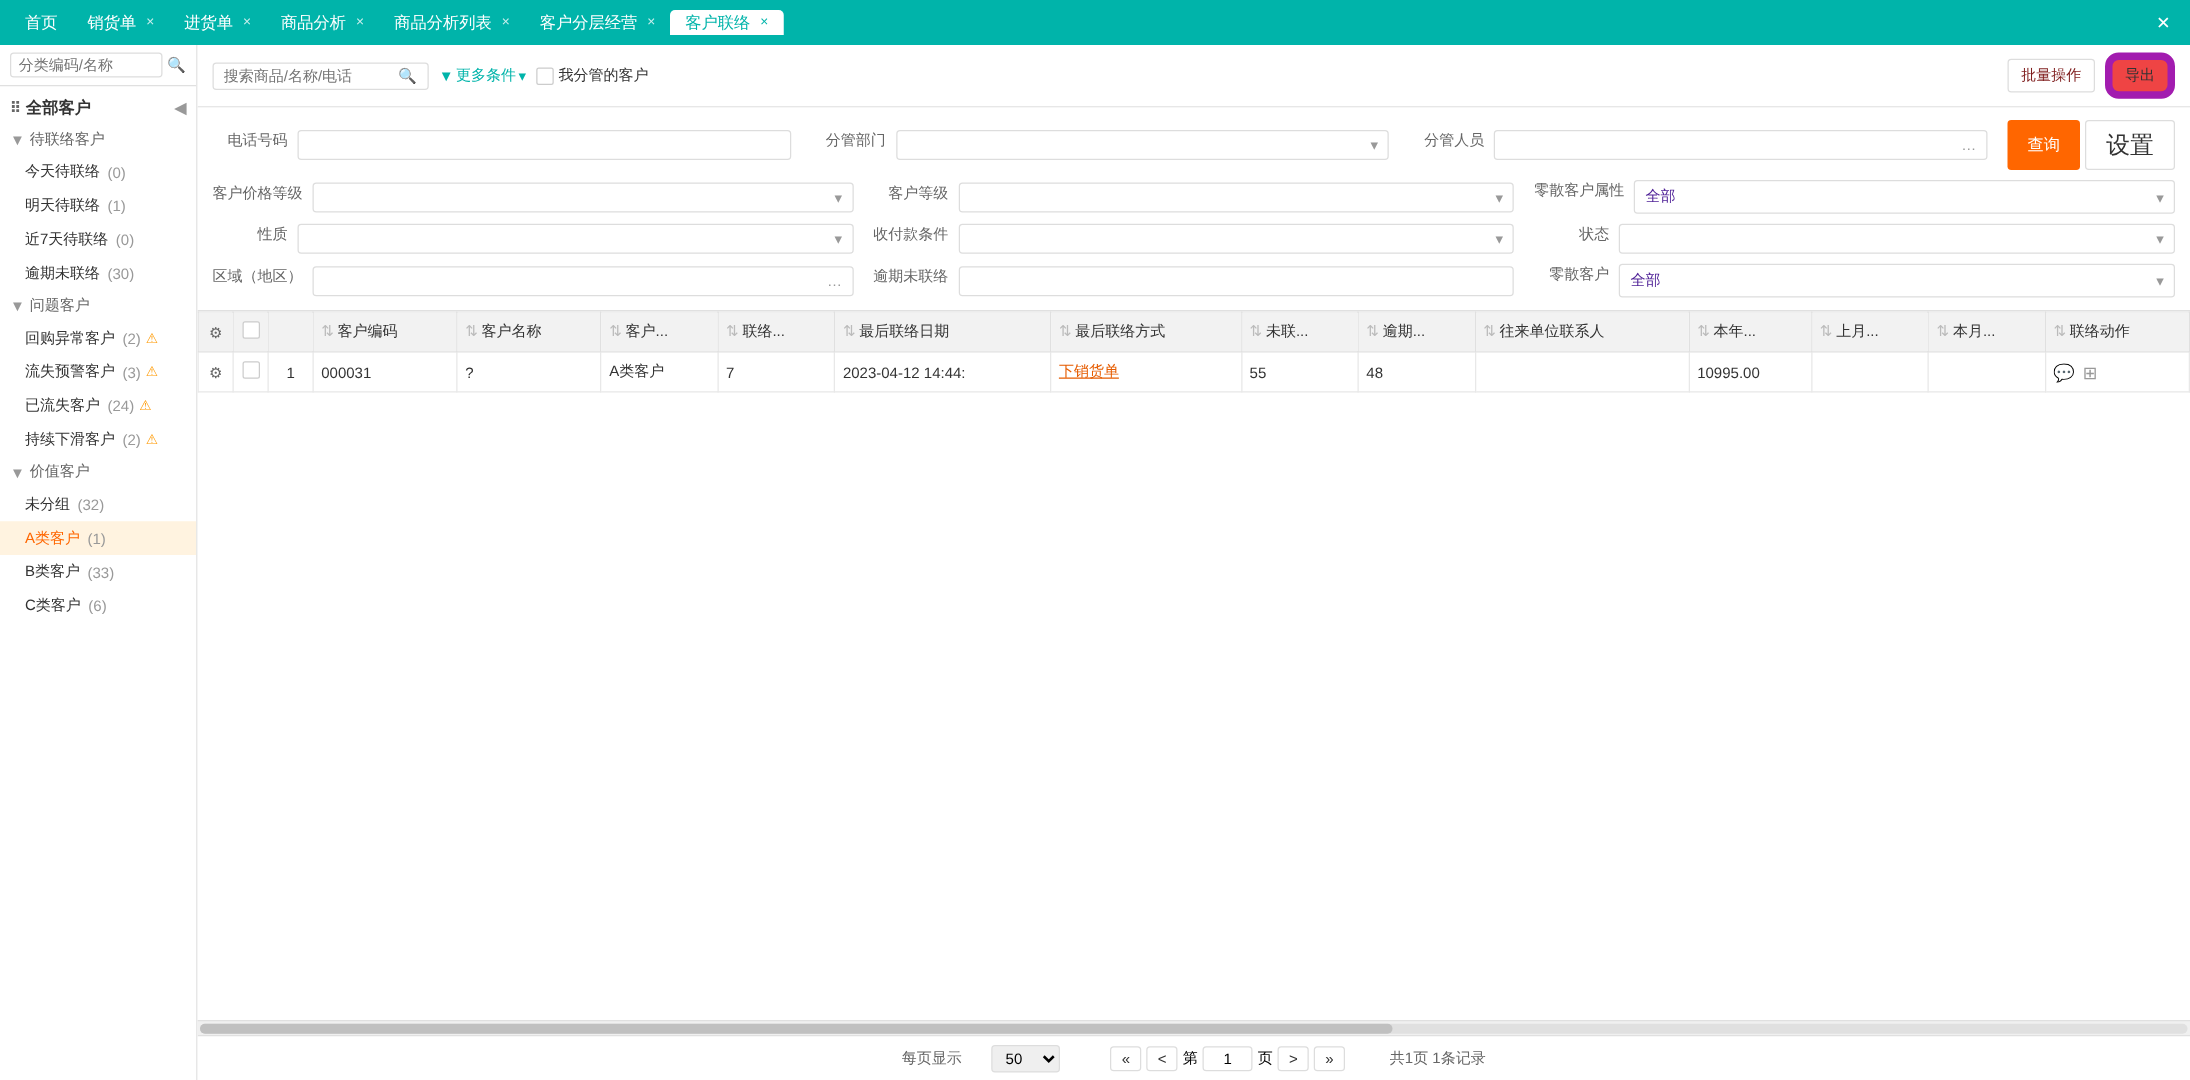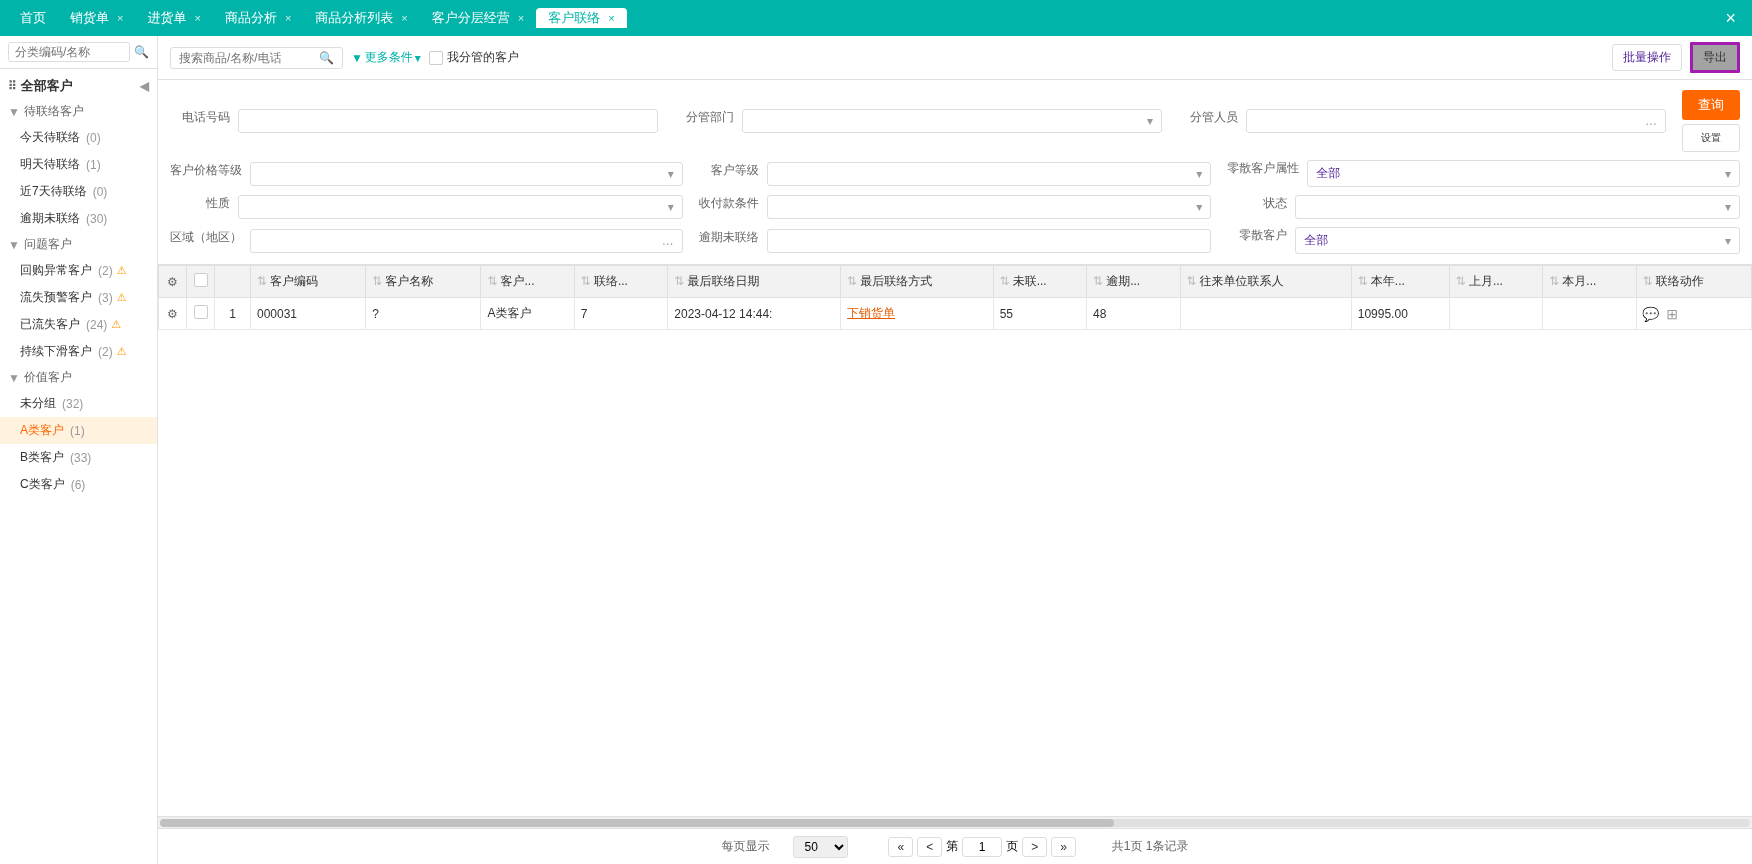--- a/index.html
+++ b/index.html
@@ -81,22 +81,22 @@
       background: #fff;
     }
     .filter-search input {
       border: none; outline: none; width: 140px; font-size: 12px;
     }
     .filter-more {
       display: flex; align-items: center; color: #00b4aa; cursor: pointer; gap: 2px;
     }
     .filter-checkbox { display: flex; align-items: center; gap: 4px; color: #333; cursor: pointer; }
     .filter-bar .spacer { flex: 1; }
-    .btn-batch { background: #fff; border: 1px solid #ddd; padding: 4px 10px; border-radius: 3px; cursor: pointer; color: #4c1d95; }
-    .btn-export { background: #a3a3a3; border: 3px solid #a21caf; padding: 4px 10px; border-radius: 1px; cursor: pointer; color: #333; }
+    .btn-batch { background: #fff; border: 1px solid #ddd; padding: 4px 10px; border-radius: 3px; cursor: pointer; color: #7f1d1d; }
+    .btn-export { background: #ef4444; border: 6px solid #a21caf; padding: 4px 10px; border-radius: 11px; cursor: pointer; color: #333; }
 
     
     .adv-filter {
       background: #fff; padding: 10px 12px;
       border-bottom: 1px solid #e0e0e0;
     }
     .adv-filter-row {
       display: flex; align-items: center; gap: 16px; margin-bottom: 8px;
     }
     .adv-filter-row:last-child { margin-bottom: 0; }
@@ -115,23 +115,23 @@
     }
     .filter-select-val { color: #4c1d95; }
     .filter-select-arr { color: #999; }
     .filter-more-dots { color: #999; cursor: pointer; }
     .btn-query {
       background: #ff6600; color: #fff; border: none; padding: 6px 16px;
       border-radius: 3px; cursor: pointer; font-size: 13px; white-space: nowrap;
     }
     .btn-settings {
       background: #fff; color: #333; border: 1px solid #ddd; padding: 6px 16px;
-      border-radius: 3px; cursor: pointer; font-size: 10px; white-space: nowrap;
-    }
-    .query-btns { display: flex; flex-direction: column; gap: 4px; }
+      border-radius: 3px; cursor: pointer; font-size: 19px; white-space: nowrap;
+    }
+    .query-btns { display: flex; flex-direction: row; gap: 4px; }
 
     
     .table-area {
       flex: 1; overflow: auto; background: #fff; margin: 0;
     }
     table {
       width: 100%; border-collapse: collapse; font-size: 12px;
     }
     thead tr th {
       background: #f2f2f2; border: 1px solid #e0e0e0;

